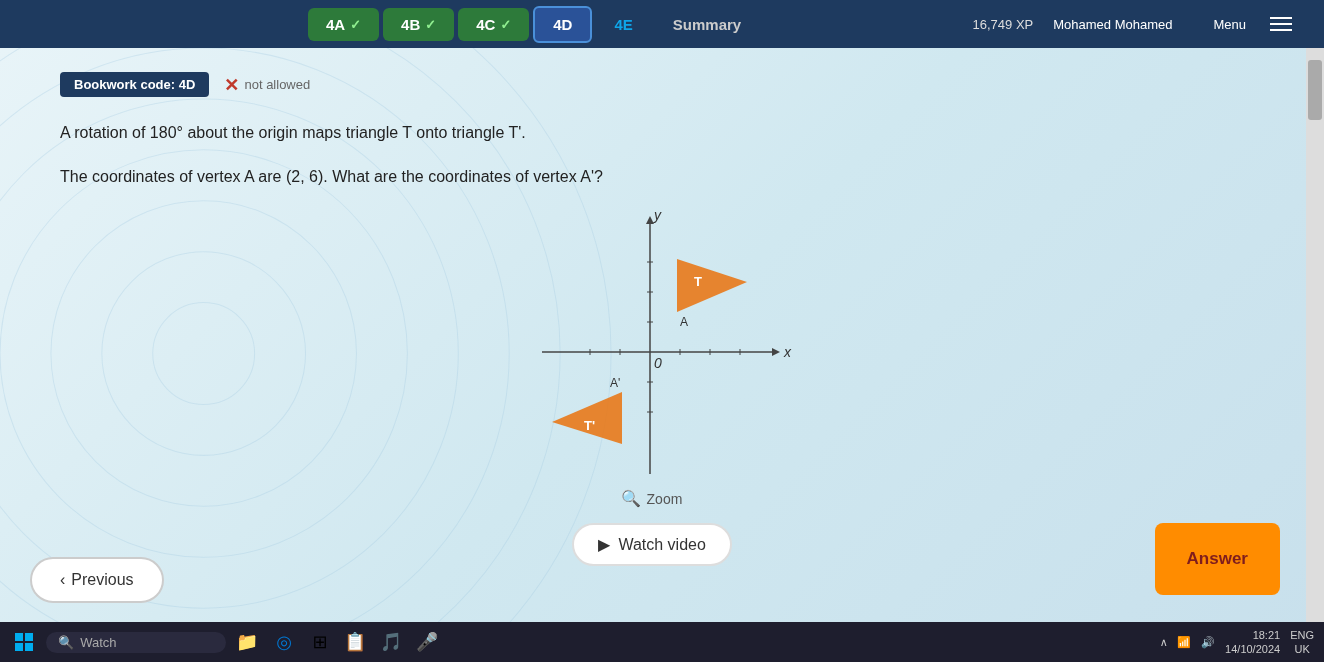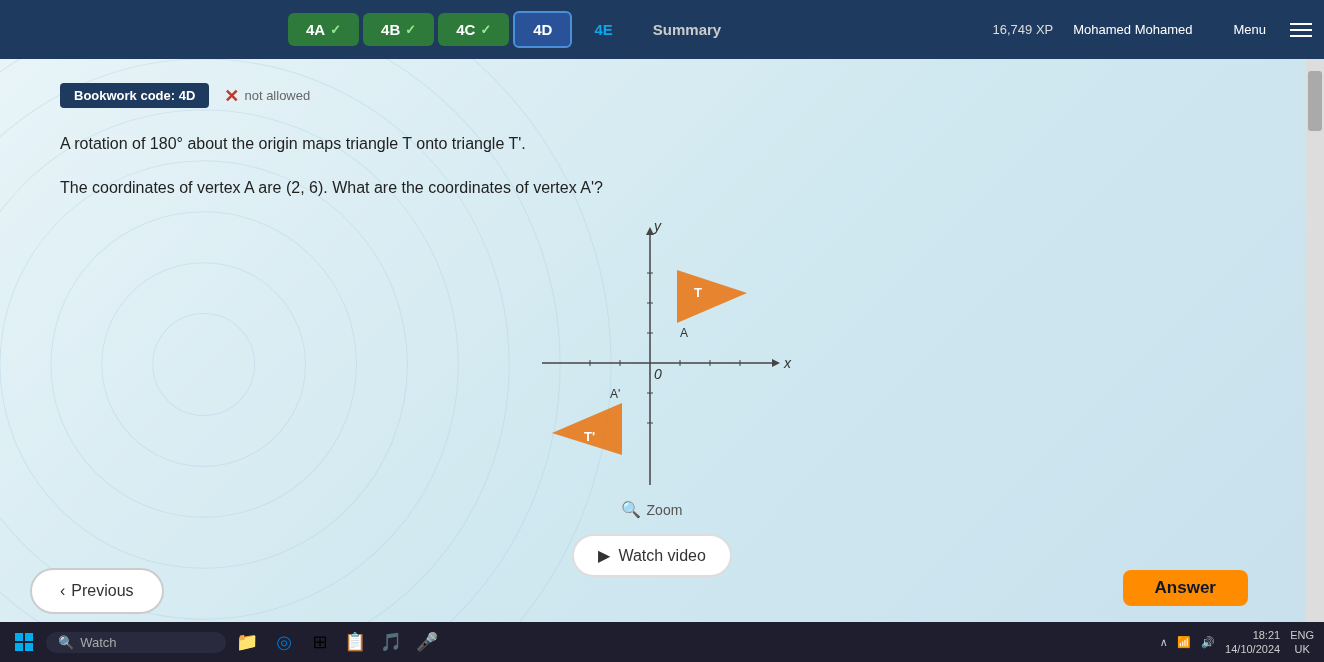--- a/index.html
+++ b/index.html
@@ -8,26 +8,26 @@
       height: 662px;
       overflow: hidden;
       font-family: 'Segoe UI', Arial, sans-serif;
       background: #1a1a2e;
       position: relative;
     }
 
     
     .top-bar {
       width: 100%;
-      height: 59px;
+      height: 48px;
       background: #1e3a5f;
       display: flex;
       align-items: center;
       justify-content: space-between;
-      padding: 0 8px;
+      padding: 0 28px;
       position: relative;
       z-index: 10;
     }
 
     .tabs-container {
       display: flex;
       align-items: center;
       gap: 4px;
       margin-left: 280px;
     }
@@ -202,26 +202,26 @@
       font-size: 16px;
       color: #333;
       cursor: pointer;
       margin-top: 15px;
     }
 
     
     .answer-btn {
       position: absolute;
       bottom: 60px;
-      right: 76px;
+      right: 44px;
       background: #ff8c00;
-      color: #0f172a;
+      color: #7f1d1d;
       border: none;
       border-radius: 8px;
-      padding: 8px 32px;
+      padding: 26px 32px;
       font-size: 17px;
       font-weight: 600;
       cursor: pointer;
     }
 
     
     .previous-btn {
       position: absolute;
       bottom: 52px;
       left: 30px;

